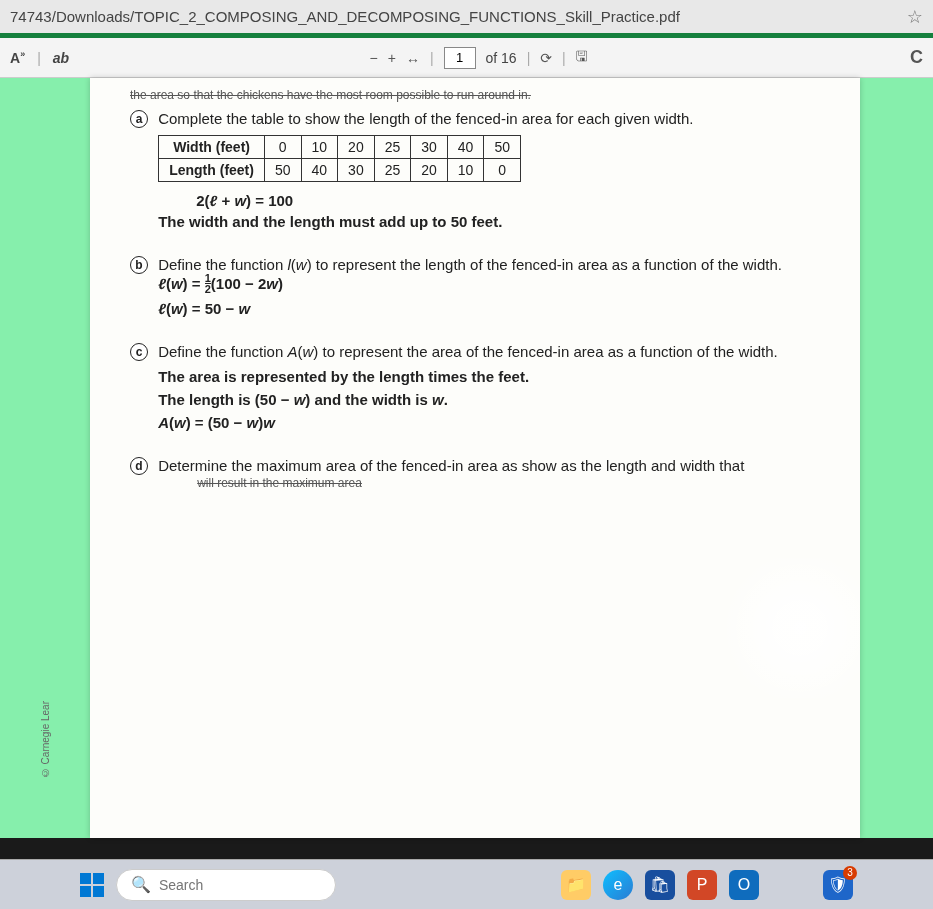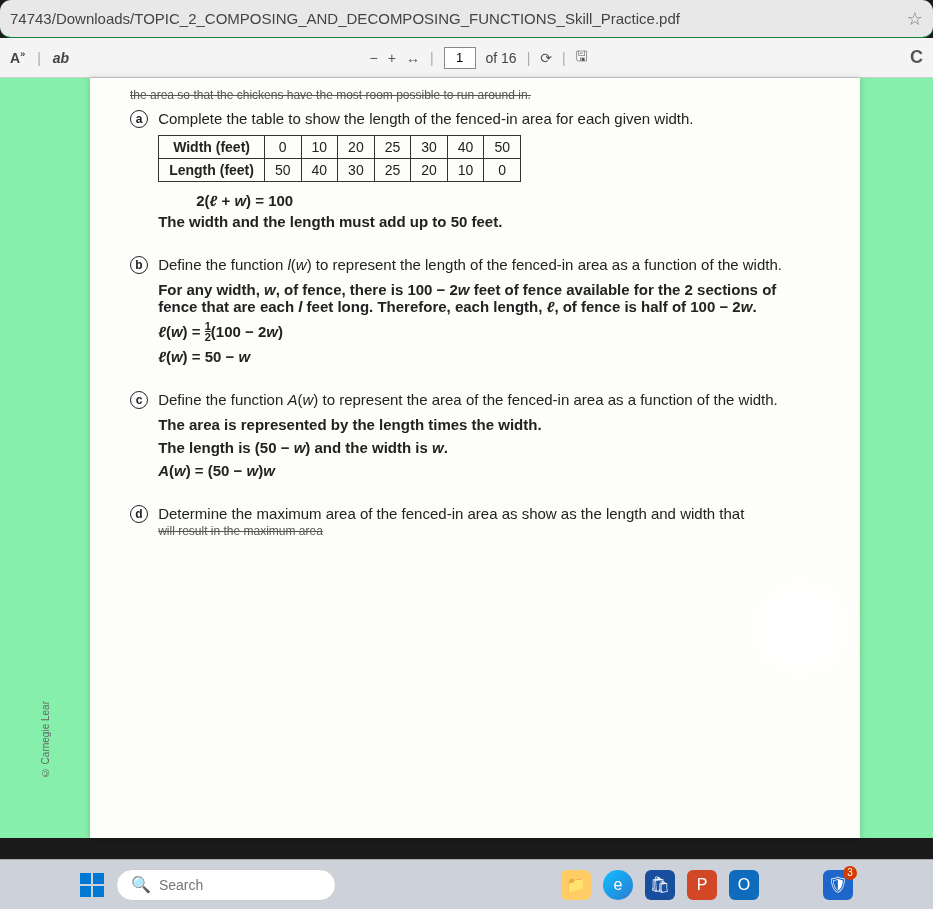--- a/index.html
+++ b/index.html
@@ -12,23 +12,22 @@
     position: relative;
   }
   .url-bar {
     background: #e8e8e8;
     height: 38px;
     display: flex;
     align-items: center;
     padding: 0 10px;
     font-size: 15px;
     color: #444;
-    border-bottom: 1px solid #15803d;
+    border-bottom: 5px solid #15803d;
     justify-content: space-between;
-    border-radius: 11px;
   }
   .toolbar {
     background: #f4f4f4;
     height: 40px;
     display: flex;
     align-items: center;
     padding: 0 10px;
     font-size: 14px;
     color: #444;
     border-bottom: 1px solid #ccc;
@@ -258,41 +257,40 @@
           <div>2(<span class="ital">ℓ</span> + <span class="ital">w</span>) = 100</div>
         </div>
         <div class="bold para">The width and the length must add up to 50 feet.</div>
       </span>
     </div>
 
     <div class="part">
       <span class="part-label">b</span>
       <span class="part-text">
         <span>Define the function <span class="ital">l</span>(<span class="ital">w</span>) to represent the length of the fenced-in area as a function of the width.</span>
-        <div class="bold para" style="margin-top:8px;">For any width, <span class="ital">w</span>, of fence, there is 100 − 2<span class="ital">w</span> feet of fence available for the 2 sections of fence that are each <span class="ital">l</span> feet long. Therefore, each length, <span class="ital">ℓ</span>, of fence is half of 100 − 2<span class="ital">w</span>.</div>
         <div class="bold para"><span class="ital">ℓ</span>(<span class="ital">w</span>) = <span style="display:inline-block;vertical-align:-4px;"><span style="border-bottom:1px solid #222;display:block;line-height:10px;font-size:11px;text-align:center;">1</span><span style="display:block;line-height:10px;font-size:11px;text-align:center;">2</span></span>(100 − 2<span class="ital">w</span>)</div>
         <div class="bold para"><span class="ital">ℓ</span>(<span class="ital">w</span>) = 50 − <span class="ital">w</span></div>
       </span>
     </div>
 
     <div class="part">
       <span class="part-label">c</span>
       <span class="part-text">
         <span>Define the function <span class="ital">A</span>(<span class="ital">w</span>) to represent the area of the fenced-in area as a function of the width.</span>
-        <div class="bold para" style="margin-top:8px;">The area is represented by the length times the width.</div>
+        <div class="bold para" style="margin-top:8px;">The area is represented by the length times the feet.</div>
         <div class="bold para">The length is (50 − <span class="ital">w</span>) and the width is <span class="ital">w</span>.</div>
         <div class="bold para"><span class="ital">A</span>(<span class="ital">w</span>) = (50 − <span class="ital">w</span>)<span class="ital">w</span></div>
       </span>
     </div>
 
     <div class="part" style="margin-bottom:0;">
       <span class="part-label">d</span>
       <span class="part-text">
         <span>Determine the maximum area of the fenced-in area as show as the length and width that</span>
-        <div class="crossed" style="margin-top:2px;">will result in the maximum area</div>
+        <div class="crossed" style="margin-top:2px;margin-left:39px;">will result in the maximum area</div>
       </span>
     </div>
 
     <div class="glare"></div>
   </div>
   <div class="copyright">© Carnegie Lear</div>
 </div>
 
 <div class="taskbar">
   <div class="start-icon">

